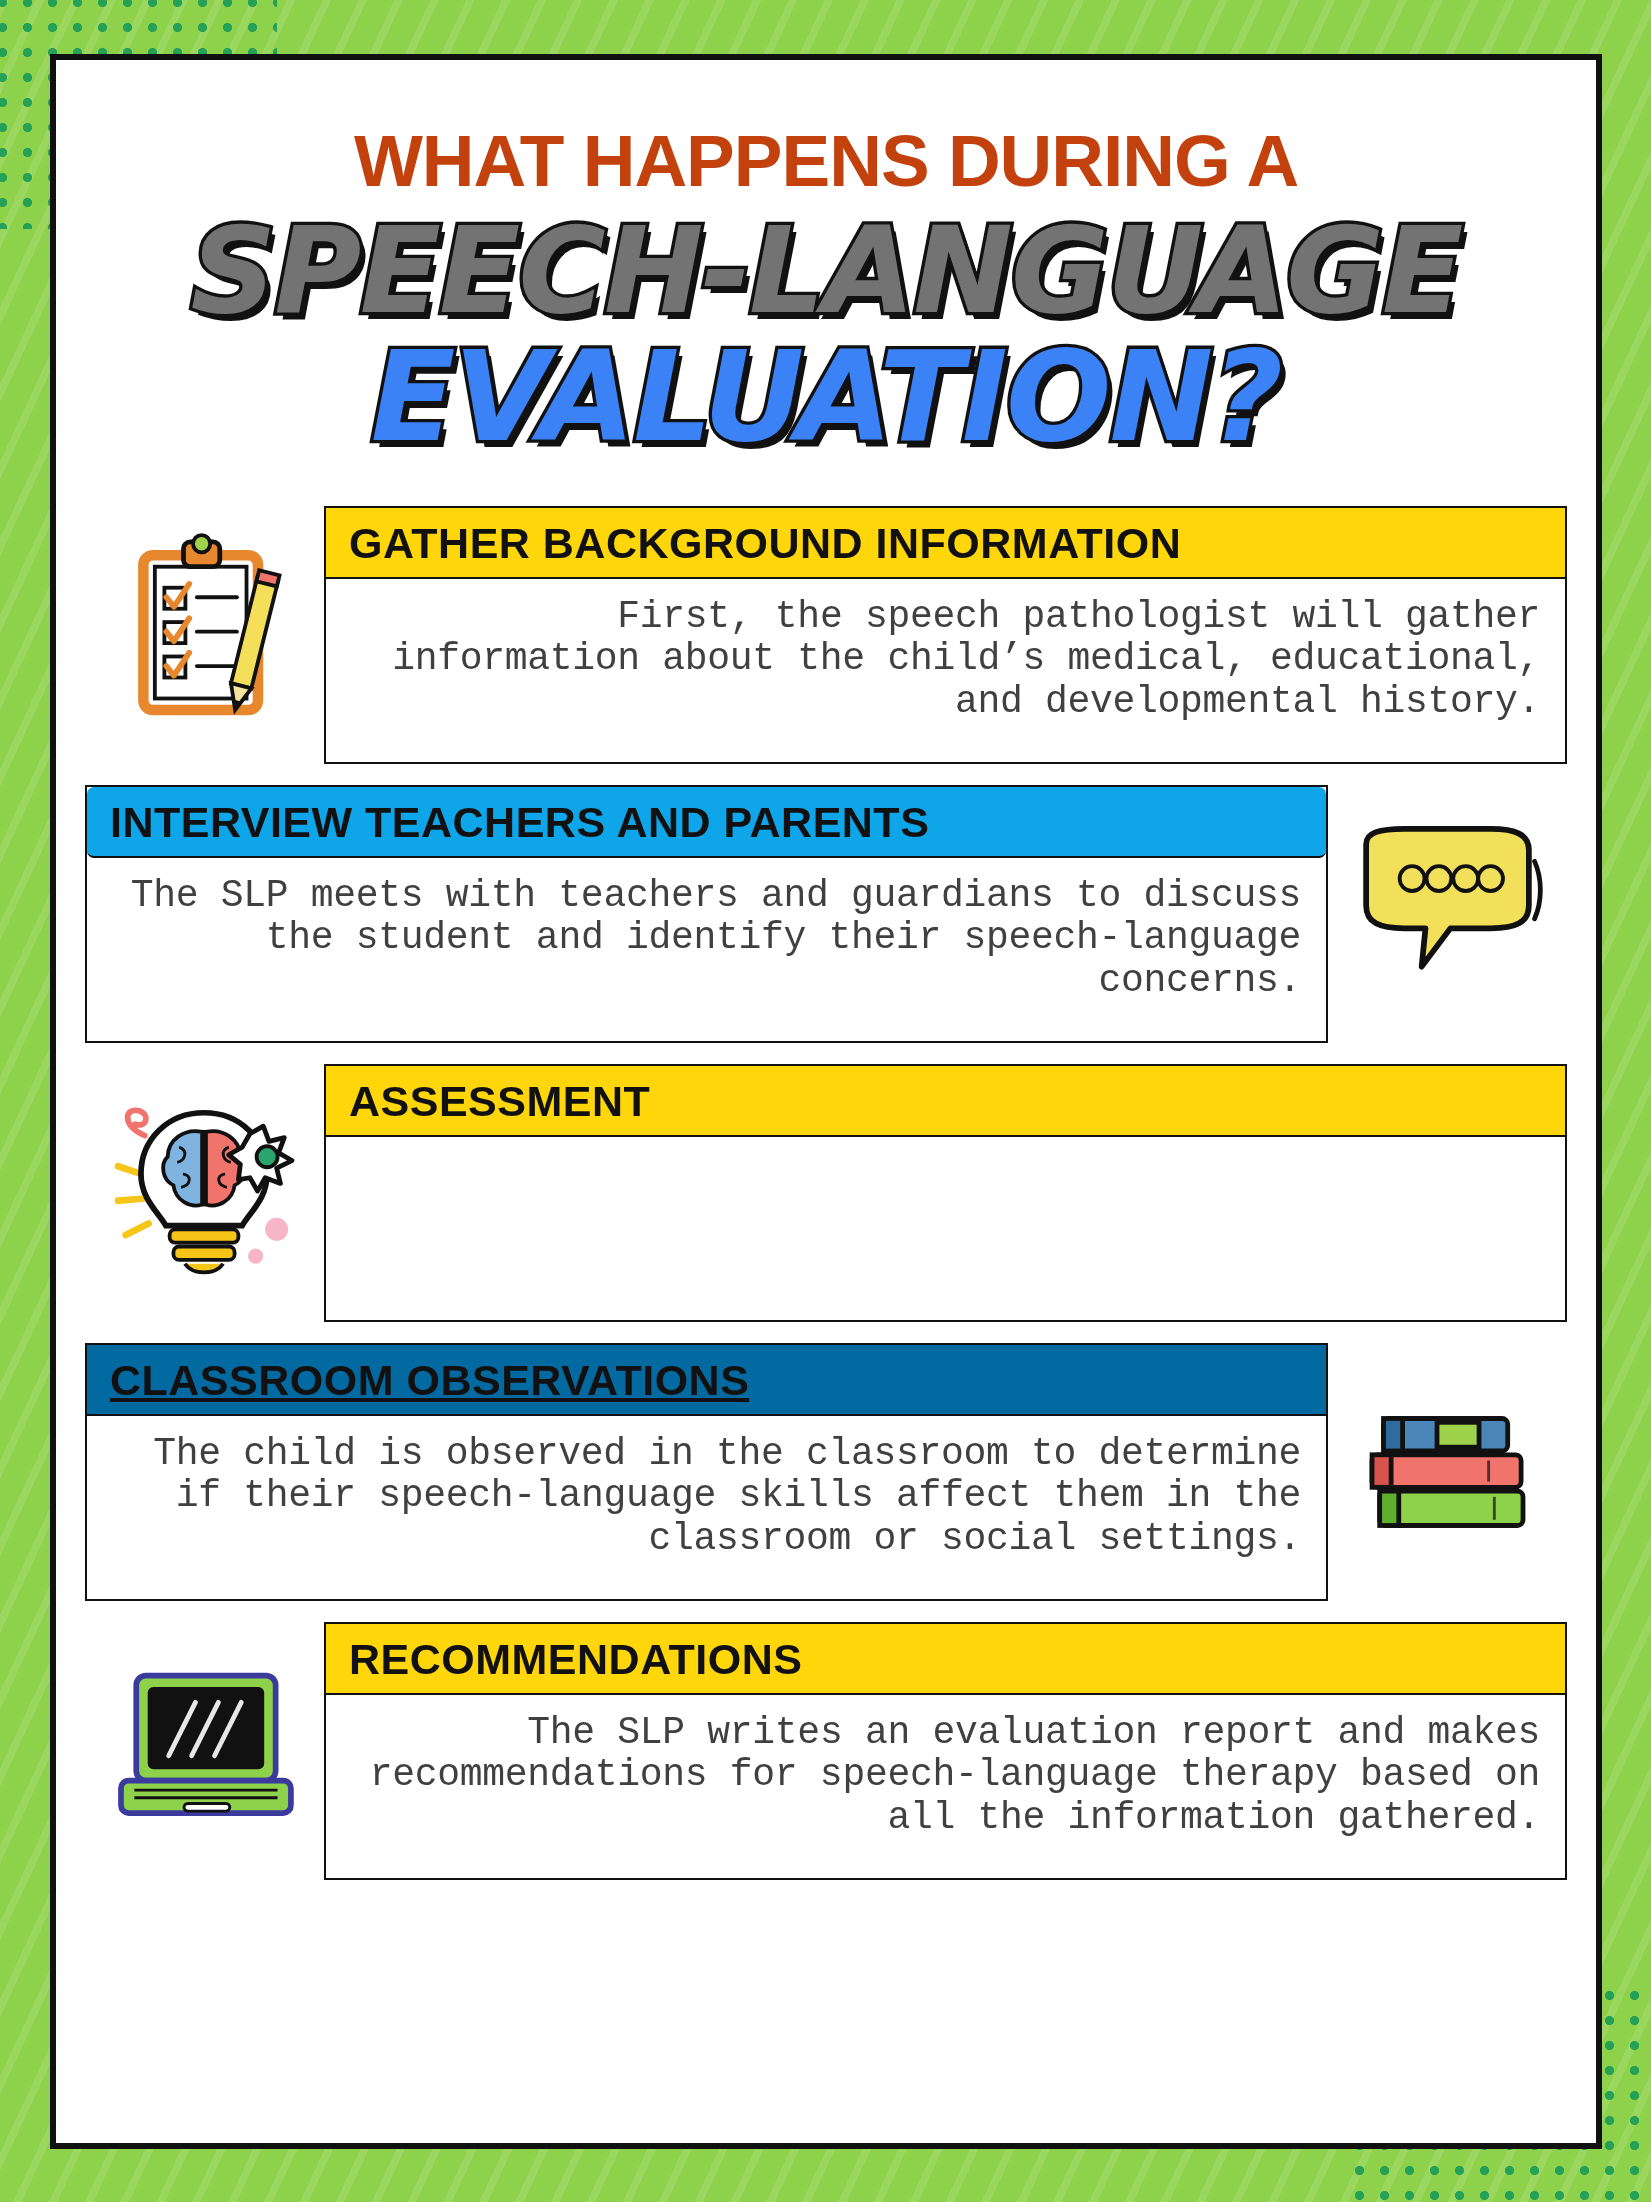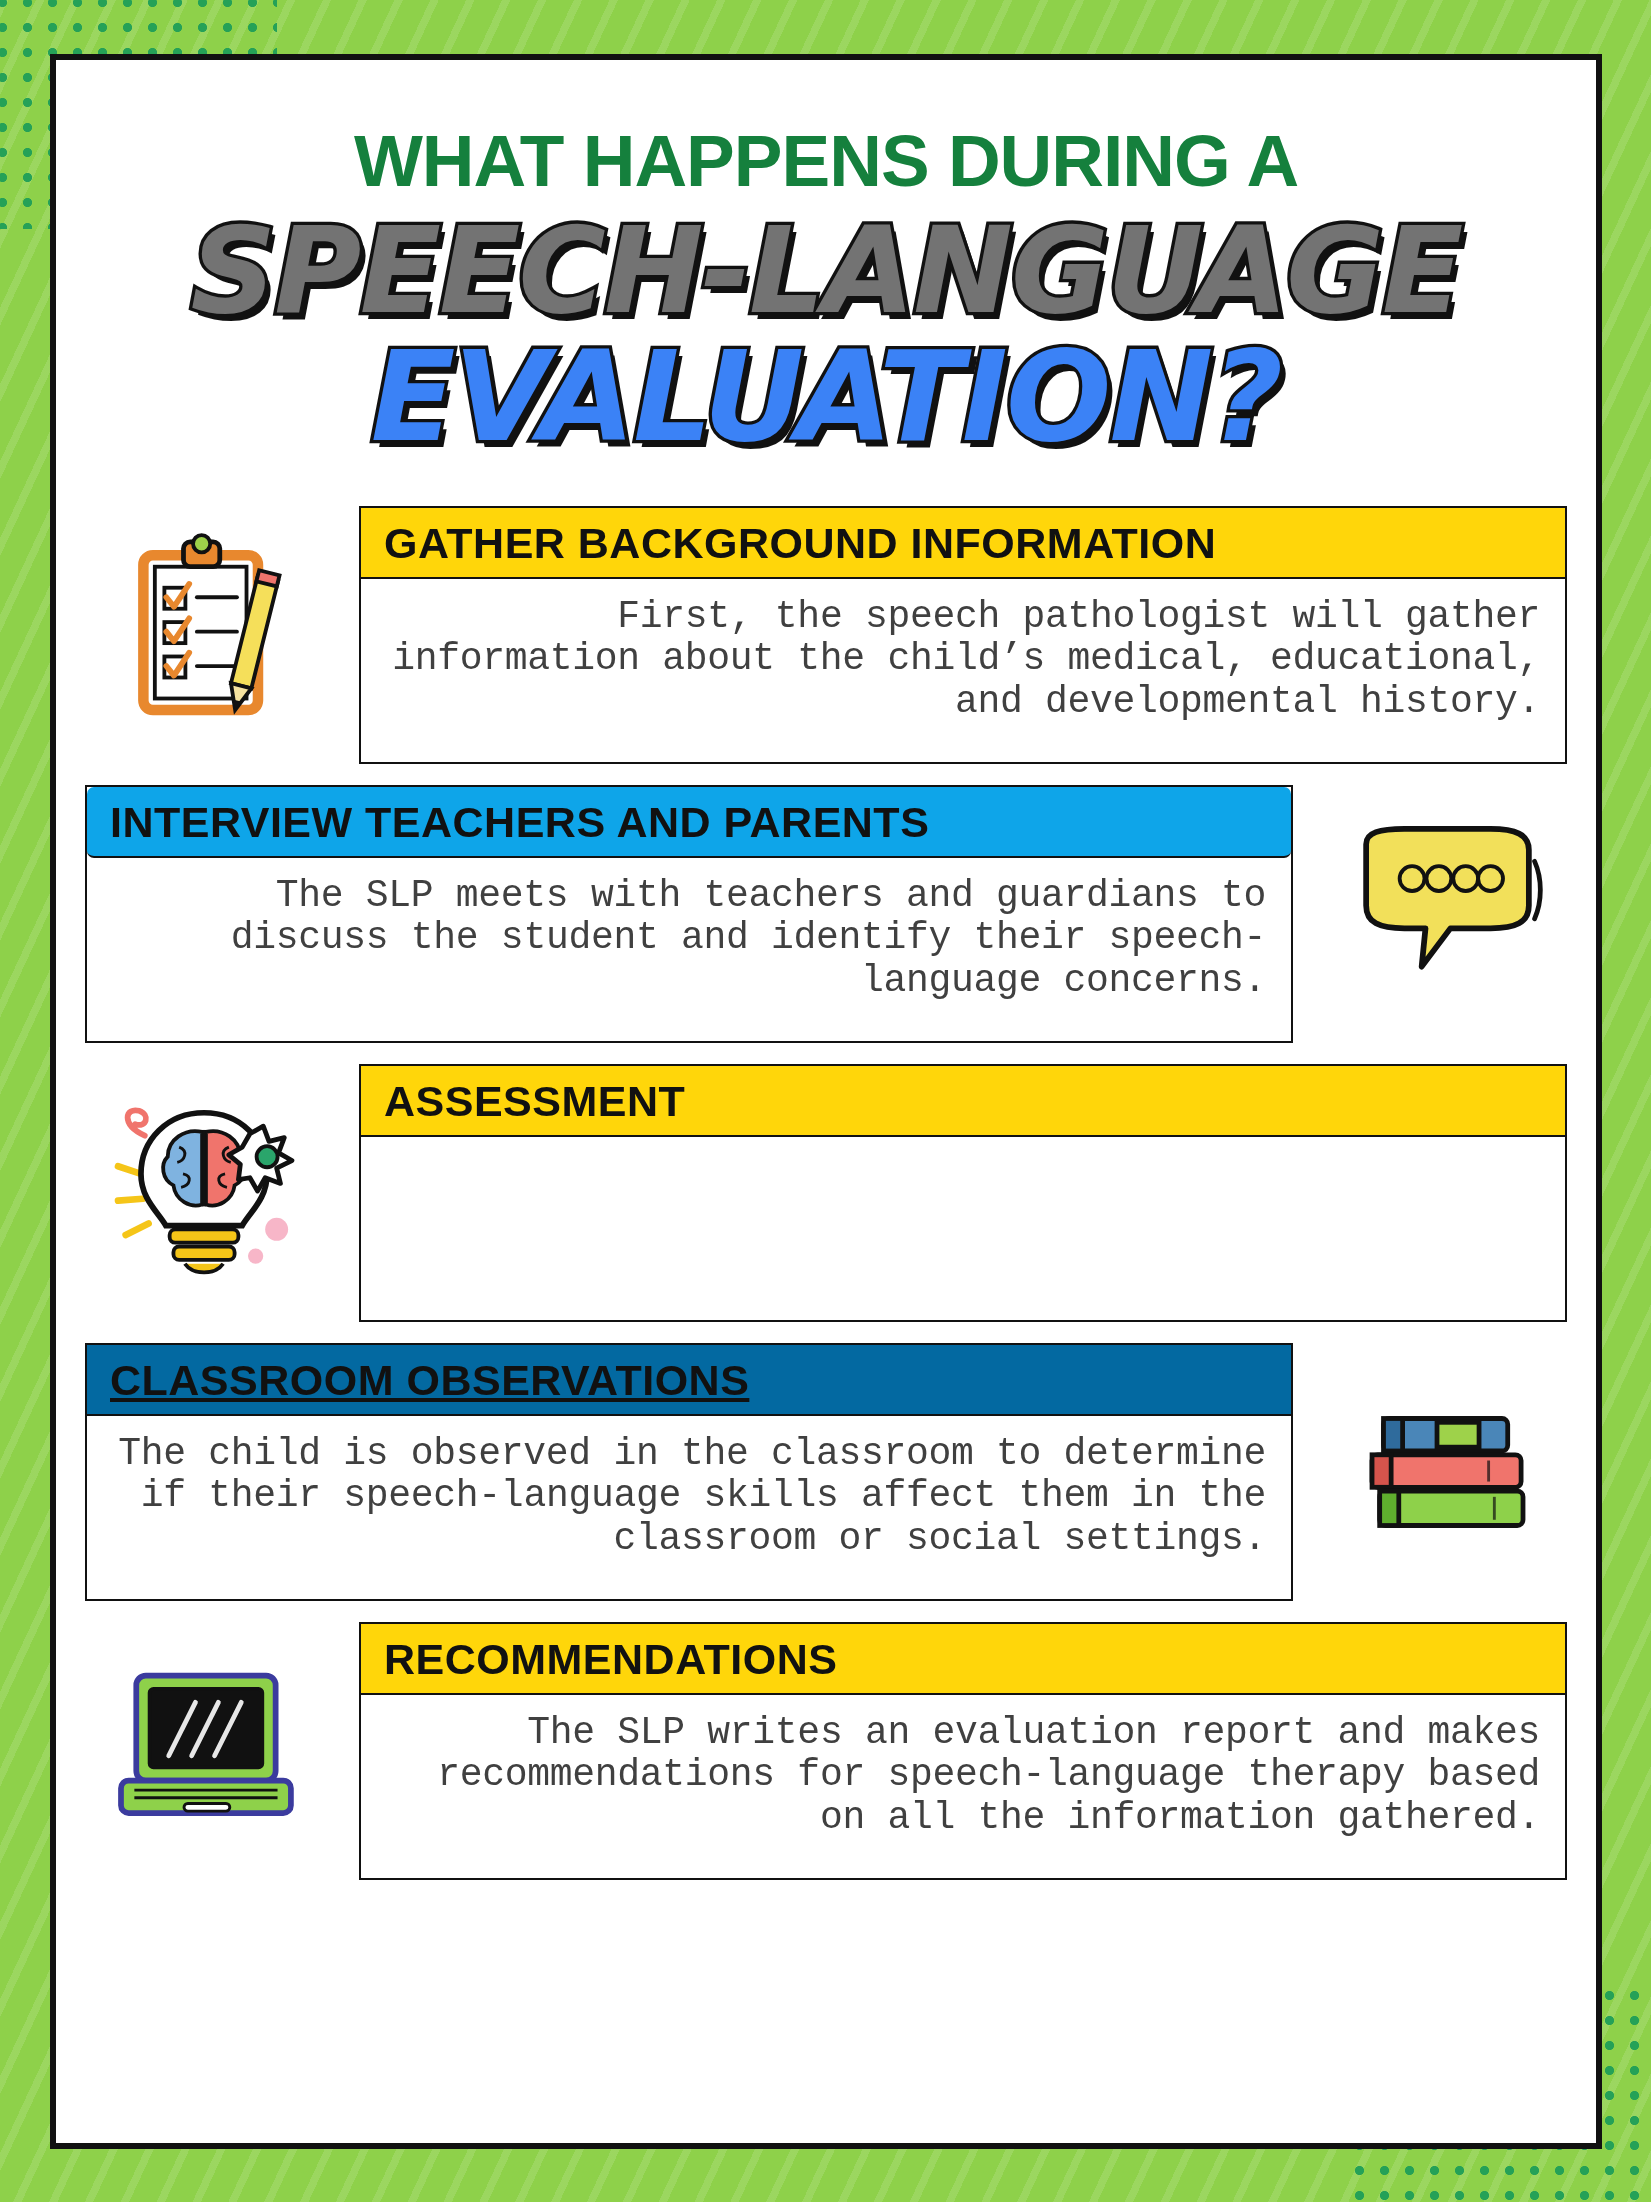--- a/index.html
+++ b/index.html
@@ -62,21 +62,21 @@
     box-sizing: border-box;
     padding: 25px 29px 29px 29px;
   }
 
   
   .title-1 {
     text-align: center;
     font-size: 73px;
     font-weight: 900;
     letter-spacing: -1px;
-    color: #15803d;
+    color: #c2410c;
     margin: 34px 0 0 0;
     font-family: "Liberation Sans", sans-serif;
   }
   .title-2, .title-3 {
     text-align: center;
     font-weight: 900;
     font-style: italic;
     letter-spacing: -1.9px;
     line-height: .92;
     font-family: "DejaVu Sans", sans-serif;
@@ -100,21 +100,20 @@
 
   
   .sections {
     margin-top: 52px;
   }
   .row {
     display: flex;
     align-items: stretch;
     margin-bottom: 21px;
     min-height: 258px;
-    gap: 35px;
   }
   .row.icon-left .icon-cell { order: 0; }
   .row.icon-right .icon-cell { order: 2; }
   .icon-cell {
     width: 239px;
     flex: 0 0 239px;
     display: flex;
     align-items: center;
     justify-content: center;
   }

